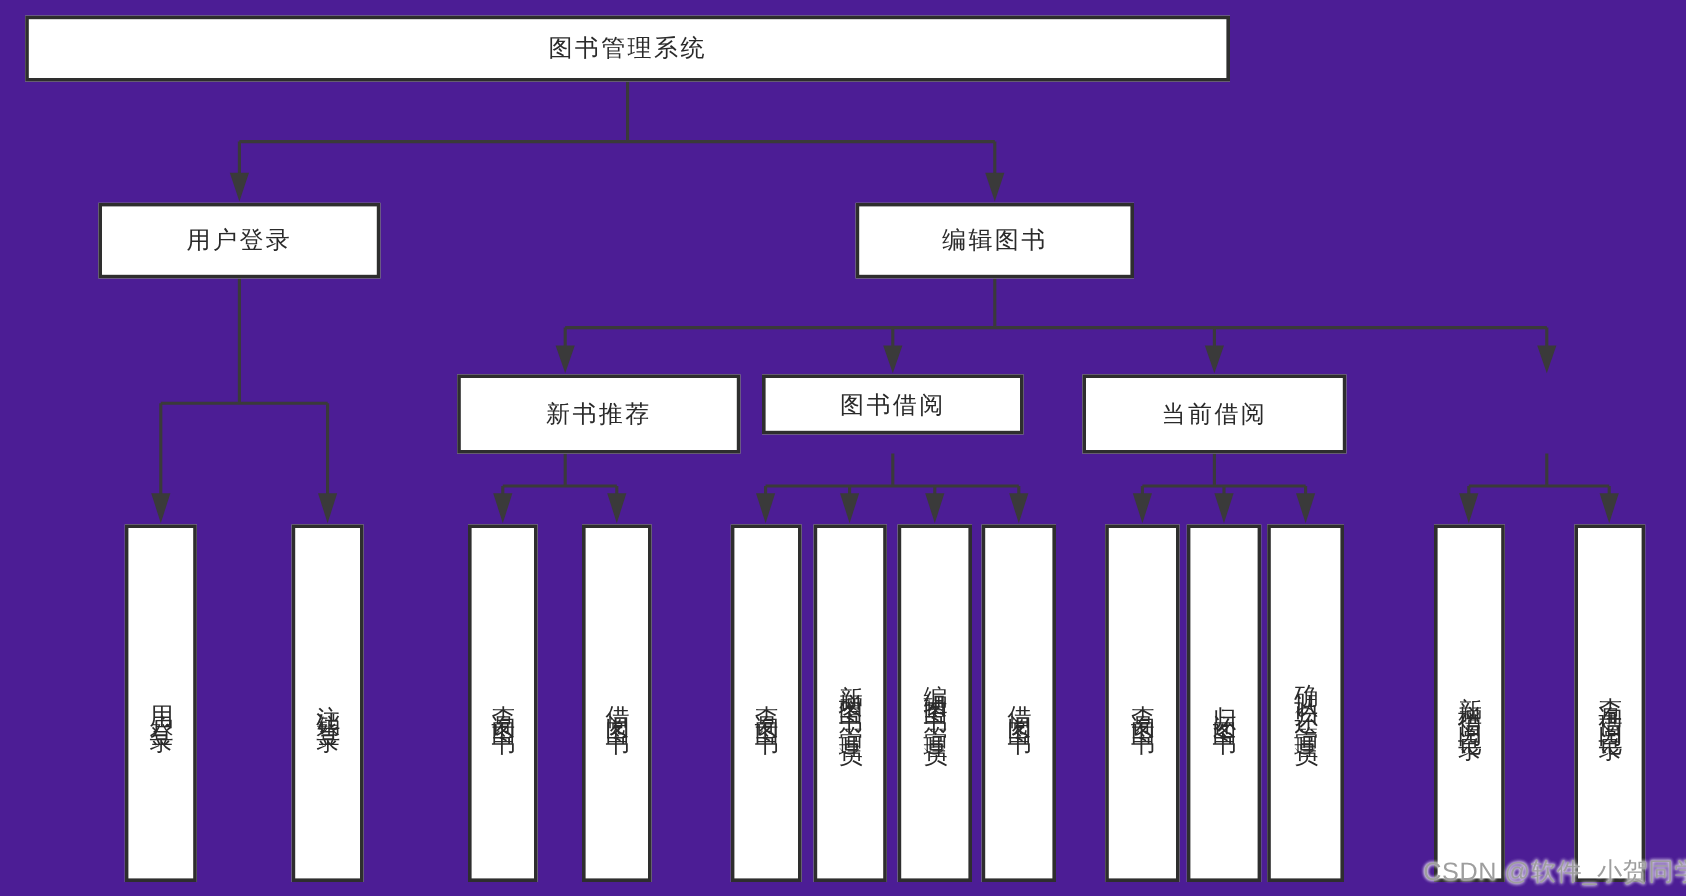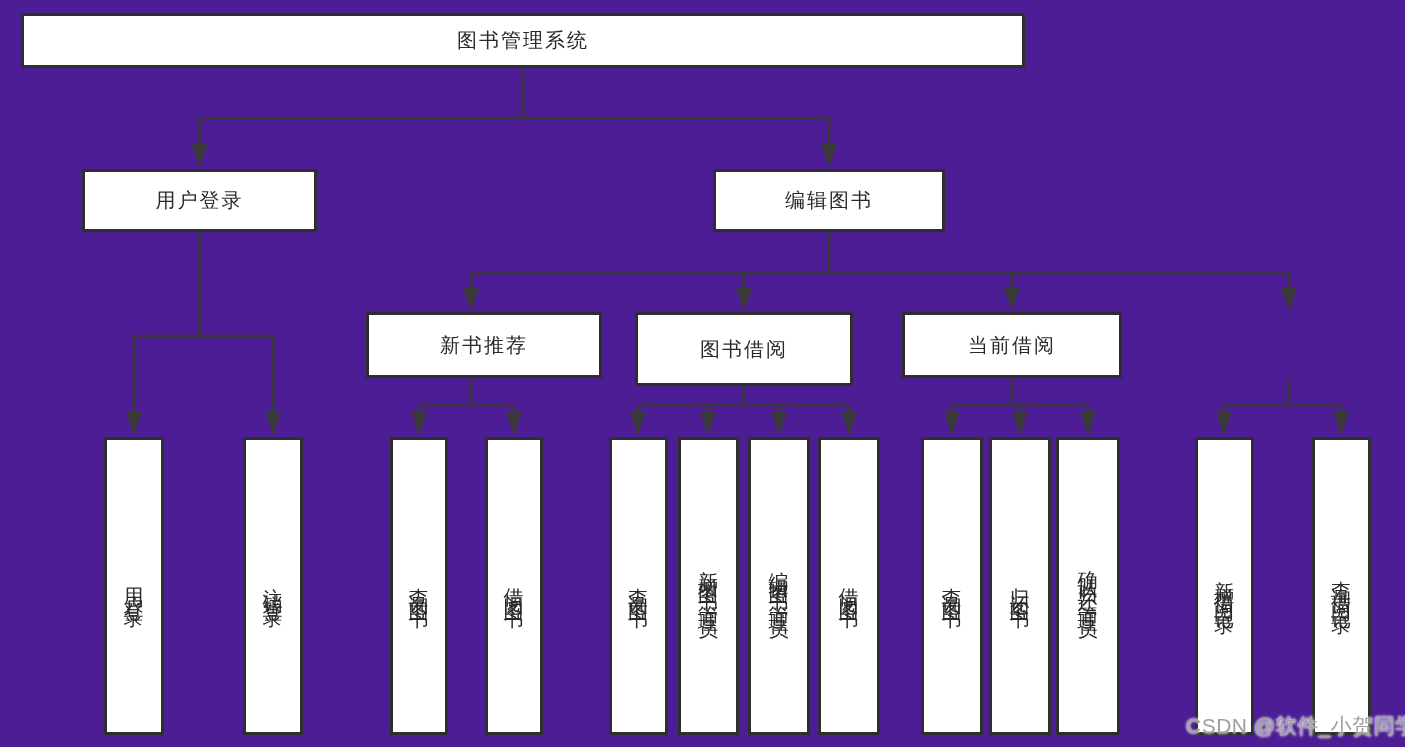--- a/index.html
+++ b/index.html
@@ -97,24 +97,24 @@
     <span>图书管理系统</span>
   </div>
 
   <div class="node h" style="left:82px; top:169px; width:235px; height:63px;">
     <span>用户登录</span>
   </div>
   <div class="node h" style="left:713px; top:169px; width:232px; height:63px;">
     <span>编辑图书</span>
   </div>
 
-  <div class="node h" style="left:366px; top:312px; width:236px; height:66px;text-align:center;">
+  <div class="node h" style="left:381px; top:312px; width:236px; height:66px;text-align:center;">
     <span>新书推荐</span>
   </div>
-  <div class="node h" style="left:635px; top:312px; width:218px; height:74px;">
+  <div class="node h" style="left:635px; top:312px; width:218px; height:50px;">
     <span>图书借阅</span>
   </div>
   <div class="node h" style="left:902px; top:312px; width:220px; height:66px;justify-content:center;">
     <span>当前借阅</span>
   </div>
 
   <div class="node v" style="left:104px; top:437px; width:60px; height:298px;">
     <span>用户登录</span>
   </div>
   <div class="node v" style="left:243px; top:437px; width:60px; height:298px;">

